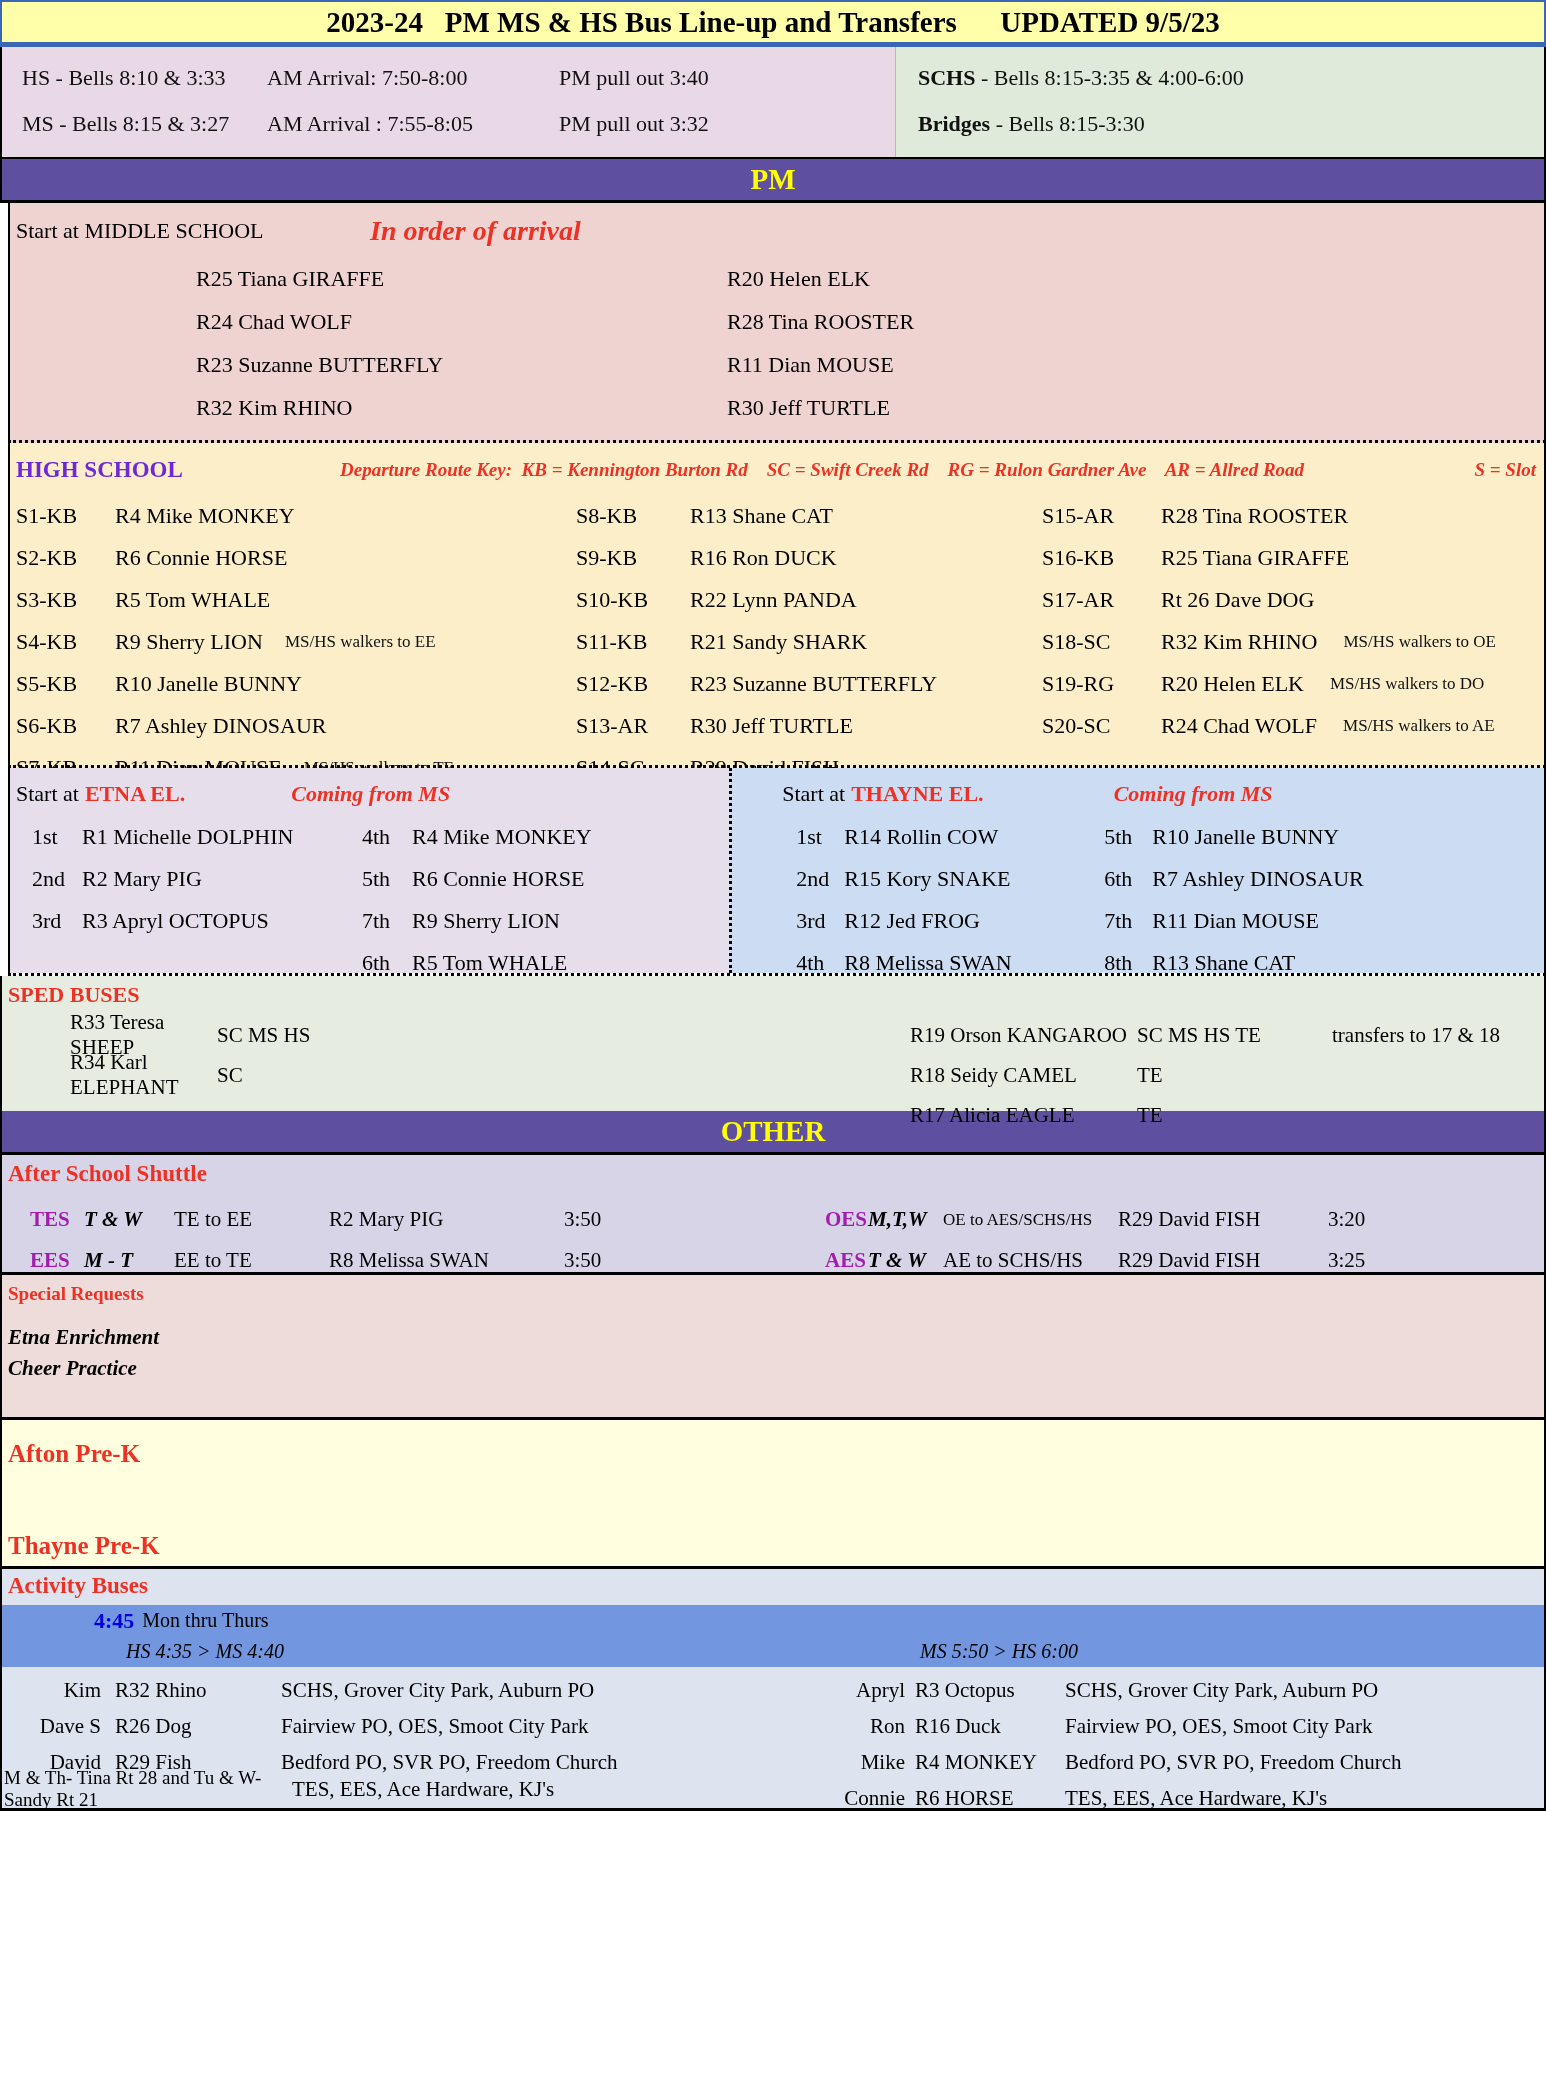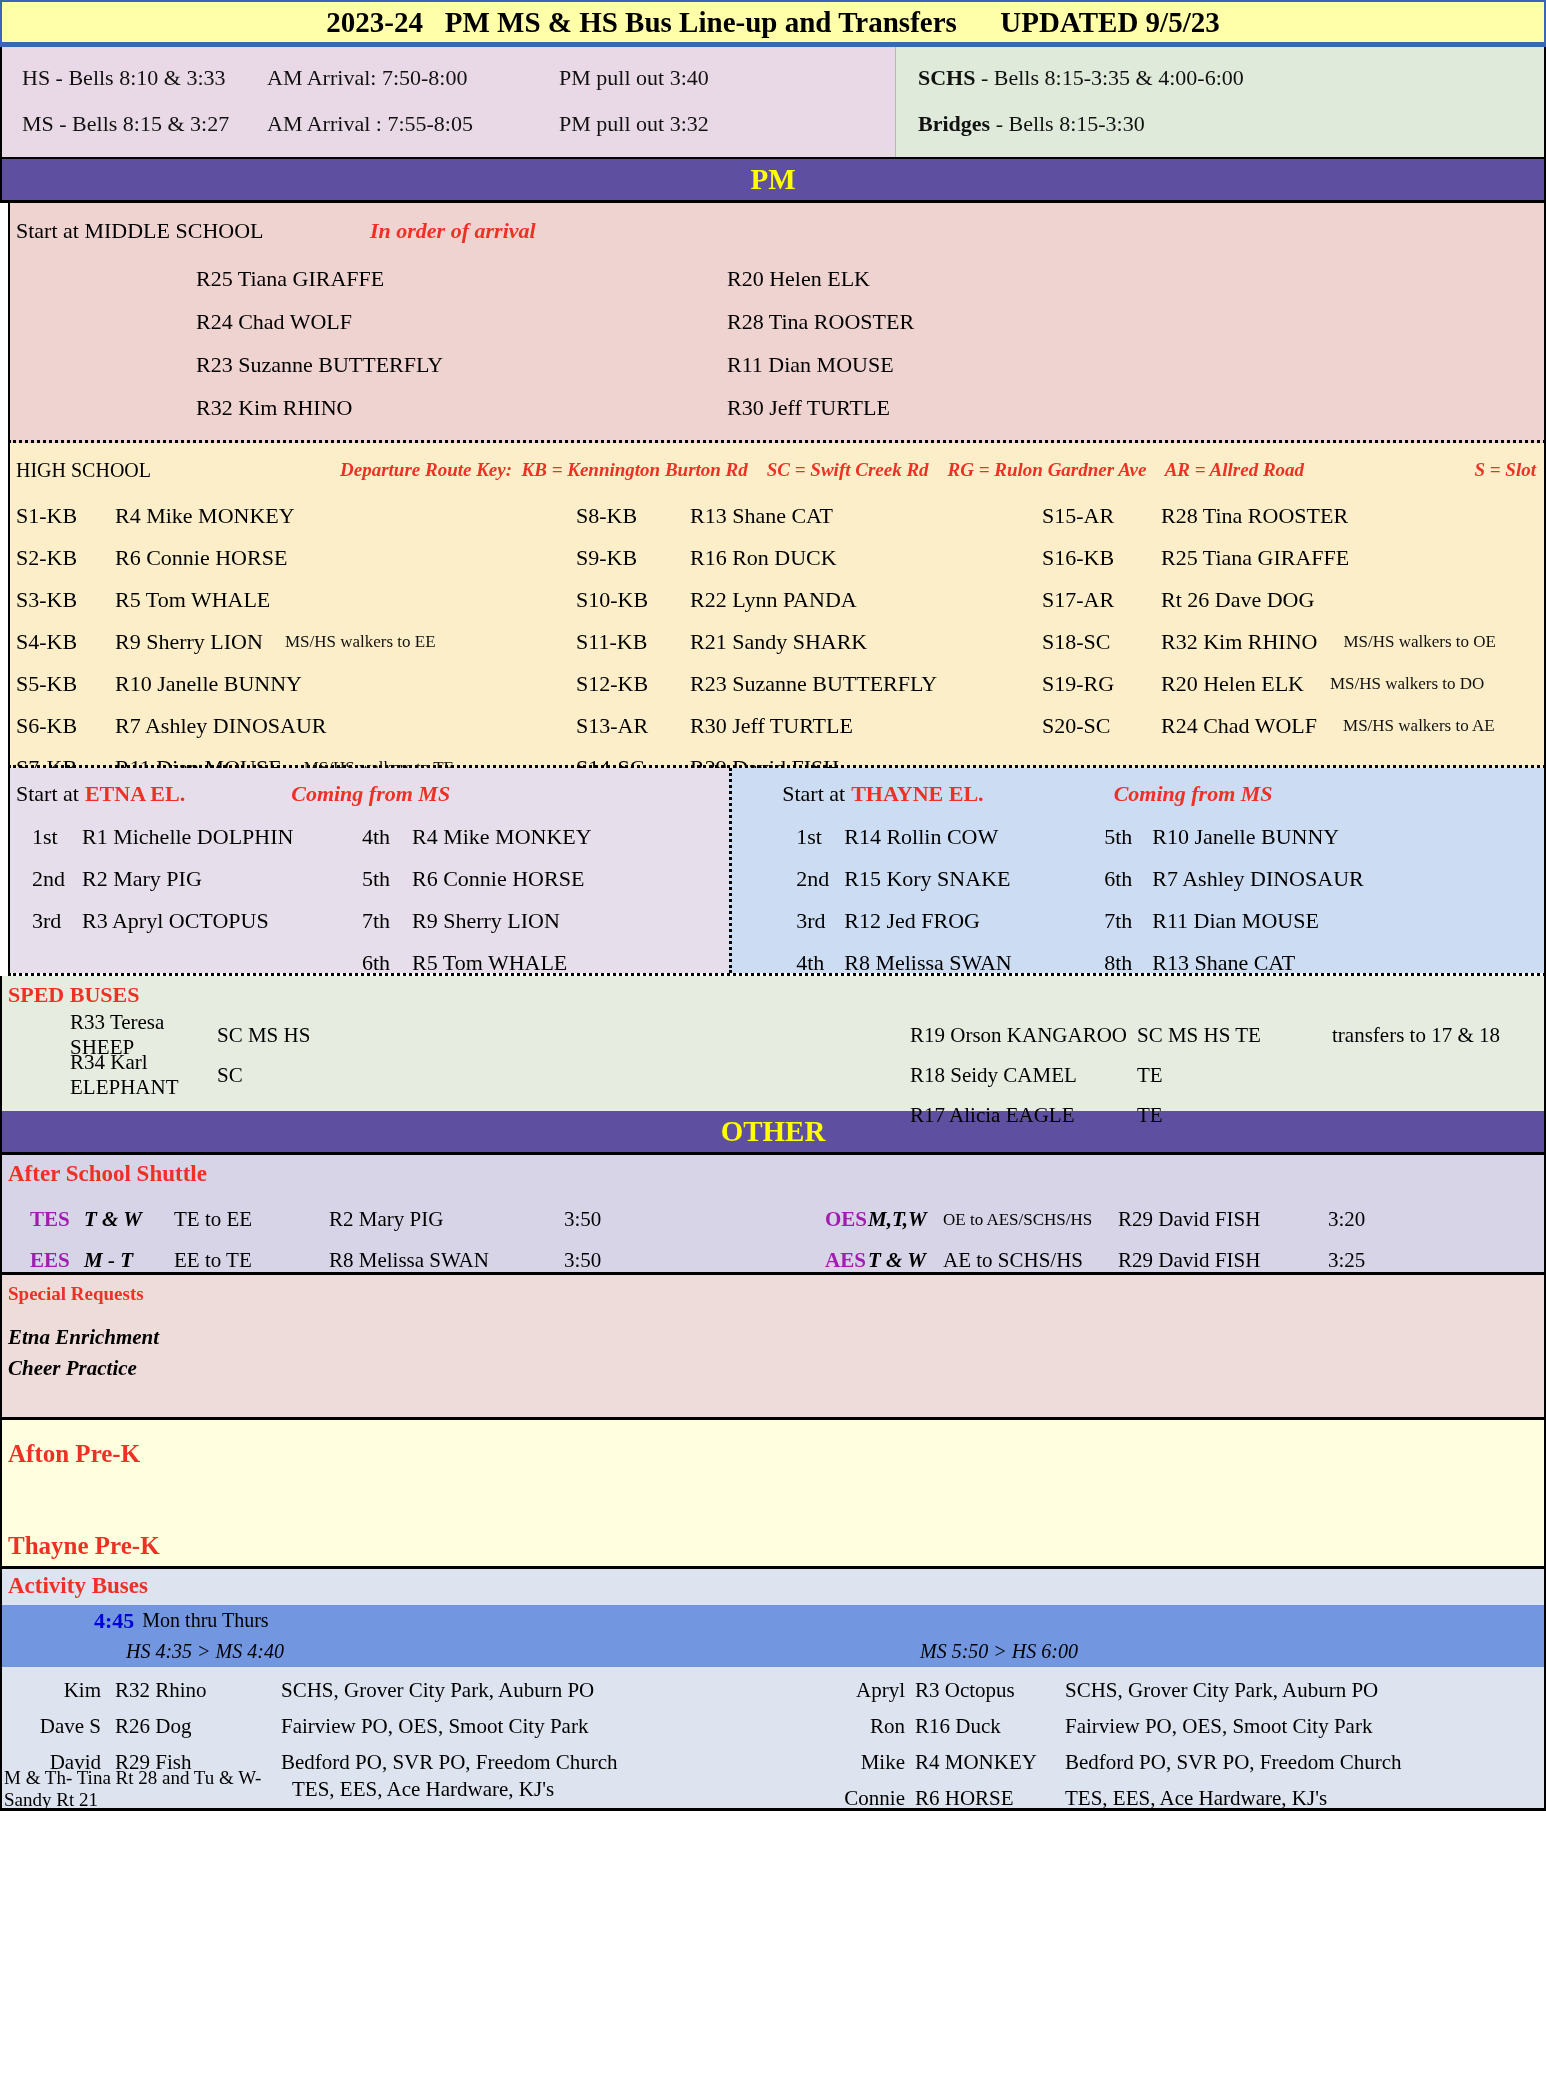--- a/index.html
+++ b/index.html
@@ -108,21 +108,21 @@
   }
   .ms-list { margin-top: 8px; }
   .ms-row { display: flex; height: 43px; align-items: center; font-size: 22px; }
   .ms-c1 { width: 709px; padding-left: 186px; }
   .ms-c2 { padding-left: 8px; }
 
   
   .hs-block { background: #fbeec8; height: 325px; padding-top: 8px; position: relative; }
   .hs-head { display: flex; align-items: center; height: 38px; font-size: 22px; }
   .hs-title {
-    color: #000000; font-weight: normal; font-size: 20px; padding-left: 6px; width: 330px;
+    color: #6d28d9; font-weight: bold; font-size: 23px; padding-left: 6px; width: 330px;
   }
   .hs-key {
     color: #ee3124; font-weight: bold; font-style: italic; font-size: 19px;
     white-space: pre; flex: 1 1 auto;
   }
   .hs-grid { display: flex; margin-top: 6px; }
   .hs-col { }
   .hs-col-a { width: 560px; }
   .hs-col-b { width: 466px; }
   .hs-col-c { width: 500px; }
@@ -260,21 +260,21 @@
     </div>
   </div>
 
   <div class="banner">
     <span>PM</span>
   </div>
 
   <div class="sec ms-block dotted-bot">
     <div class="hdr-line">
       <div class="lbl-plain" style="width:360px">Start at MIDDLE SCHOOL</div>
-      <div class="lbl-red-it" style="font-size:22px">In order of arrival</div>
+      <div class="lbl-red-it" style="font-size:28px">In order of arrival</div>
     </div>
     <div class="ms-list">
       <div class="ms-row">
         <div class="ms-c1">R25 Tiana GIRAFFE</div>
         <div class="ms-c2">R20 Helen ELK</div>
       </div>
       <div class="ms-row">
         <div class="ms-c1">R24 Chad WOLF</div>
         <div class="ms-c2">R28 Tina ROOSTER</div>
       </div>

